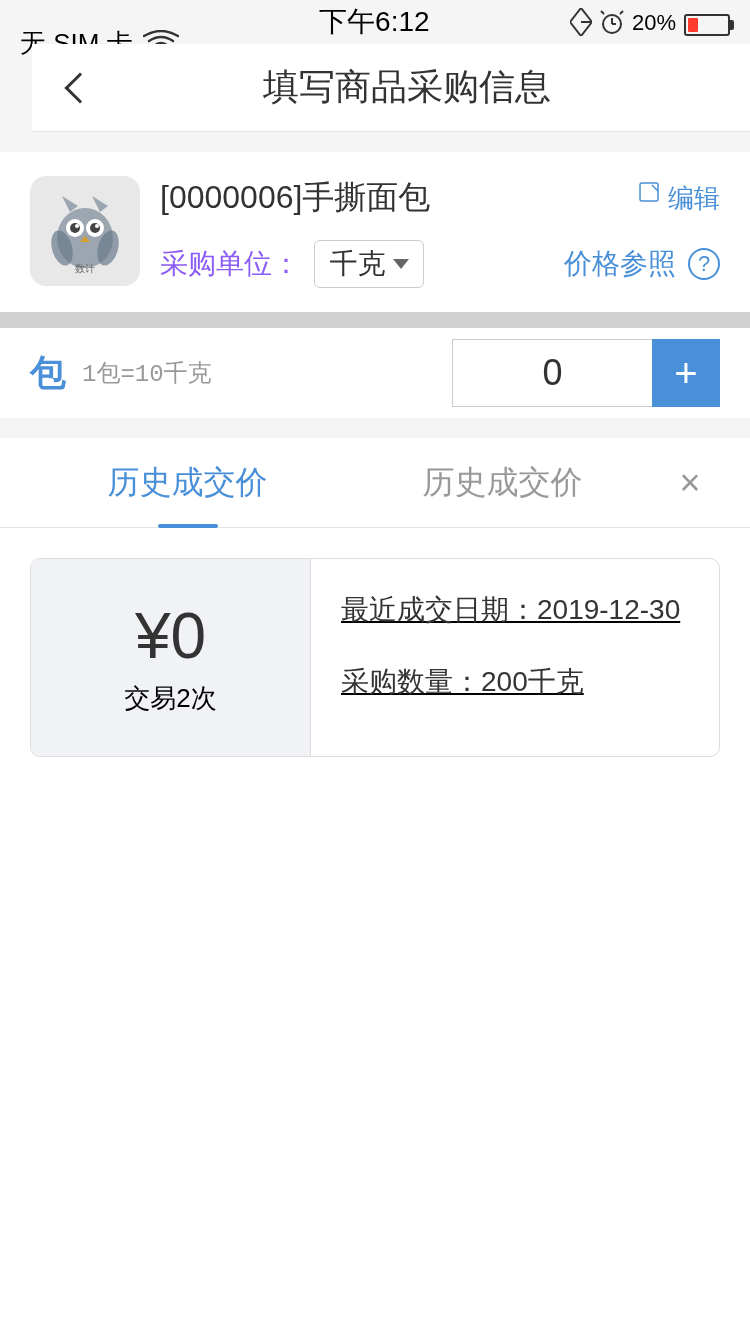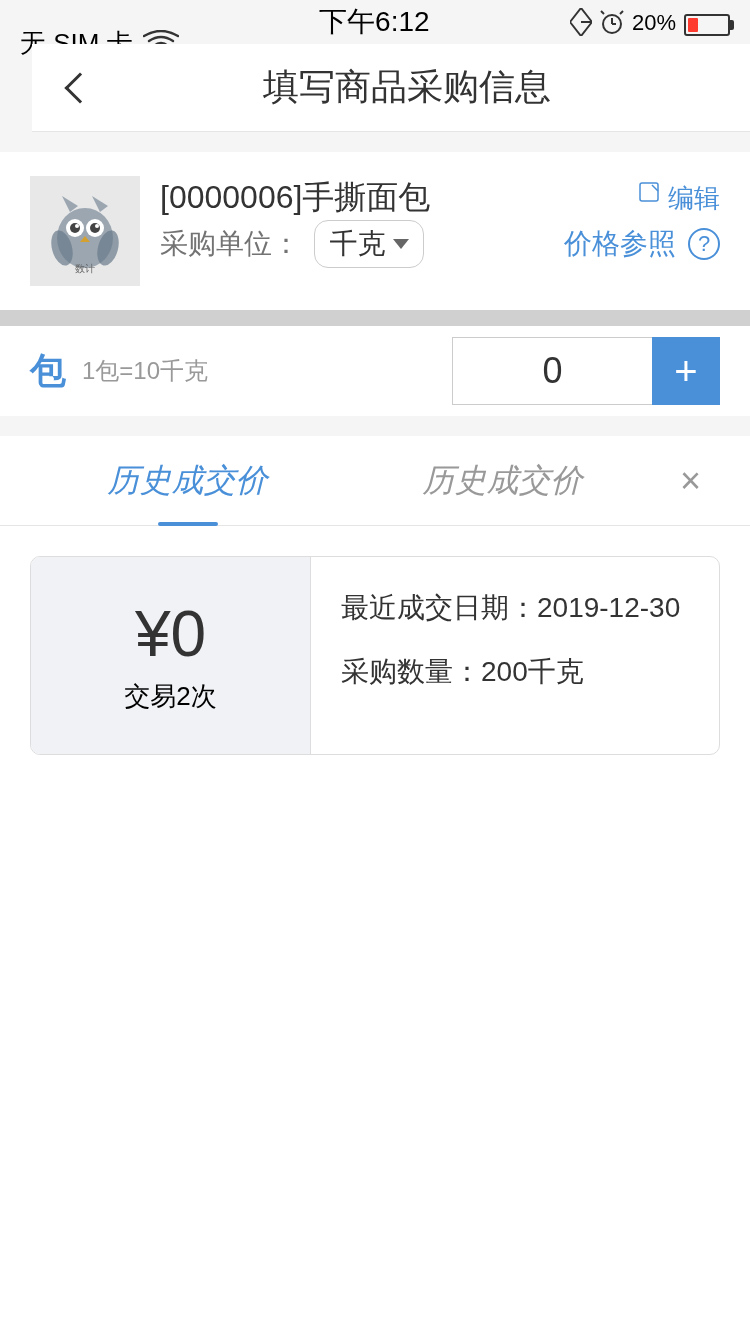--- a/index.html
+++ b/index.html
@@ -96,58 +96,59 @@
       margin-top: 20px;
       padding: 24px 30px;
       display: flex;
       align-items: flex-start;
       gap: 20px;
     }
     .product-image {
       width: 110px;
       height: 110px;
       background: #e8e8e8;
-      border-radius: 0;
+      border-radius: 16px;
       display: flex;
       align-items: center;
       justify-content: center;
       flex-shrink: 0;
       overflow: hidden;
     }
     .product-info {
       flex: 1;
     }
     .product-name-row {
       display: flex;
       align-items: center;
       justify-content: space-between;
+      margin-bottom: 20px;
     }
     .product-name {
       font-size: 32px;
       color: #333;
       font-weight: 500;
     }
     .edit-btn {
       color: #4a90d9;
       font-size: 26px;
       display: flex;
       gap: 6px;
       cursor: pointer;
     }
     .unit-row {
       display: flex;
       align-items: center;
       justify-content: space-between;
     }
-    .unit-label { font-size: 28px; color: #737373; }
+    .unit-label { font-size: 28px; color: #8b5cf6; }
     .unit-select {
       display: inline-flex;
       align-items: center;
       border: 1px solid #ccc;
-      border-radius: 14px;
+      border-radius: 6px;
       padding: 4px 14px;
       font-size: 28px;
       color: #333;
       margin-left: 10px;
       gap: 8px;
       cursor: pointer;
     }
     .unit-select-arrow {
       width: 0;
       height: 0;
@@ -197,20 +198,21 @@
       gap: 16px;
     }
     .quantity-unit-box {
       font-size: 36px;
       color: #4a90d9;
       font-weight: 600;
     }
     .quantity-sub {
       font-size: 24px;
       color: #999;
+      font-family: Liberation Mono, monospace;
     }
     .quantity-input-group {
       display: flex;
       align-items: center;
       gap: 0;
     }
     .quantity-input {
       width: 200px;
       height: 68px;
       border: 1px solid #ccc;
@@ -239,21 +241,20 @@
     .tabs-section {
       background: #fff;
       margin-top: 20px;
     }
     .tabs-header {
       display: flex;
       align-items: center;
       border-bottom: 1px solid #e5e5e5;
       height: 90px;
       padding: 0 30px;
-      font-style: italic;
     }
     .tab-item {
       flex: 1;
       text-align: center;
       font-size: 32px;
       color: #999;
       position: relative;
       cursor: pointer;
       height: 90px;
       display: flex;
@@ -315,21 +316,22 @@
     .price-transactions {
       font-size: 26px;
       color: #000000;
       margin-top: 8px;
     }
     .price-card-right {
       flex: 1;
       padding: 30px 30px;
       display: flex;
       flex-direction: column;
-      gap: 22px;
+      gap: 30px;
+      text-decoration: underline;
     }
     .price-detail-row {
       font-size: 28px;
       color: #333;
       line-height: 1.5;
     }
 
     
     .main-white {
       background: #fff;

